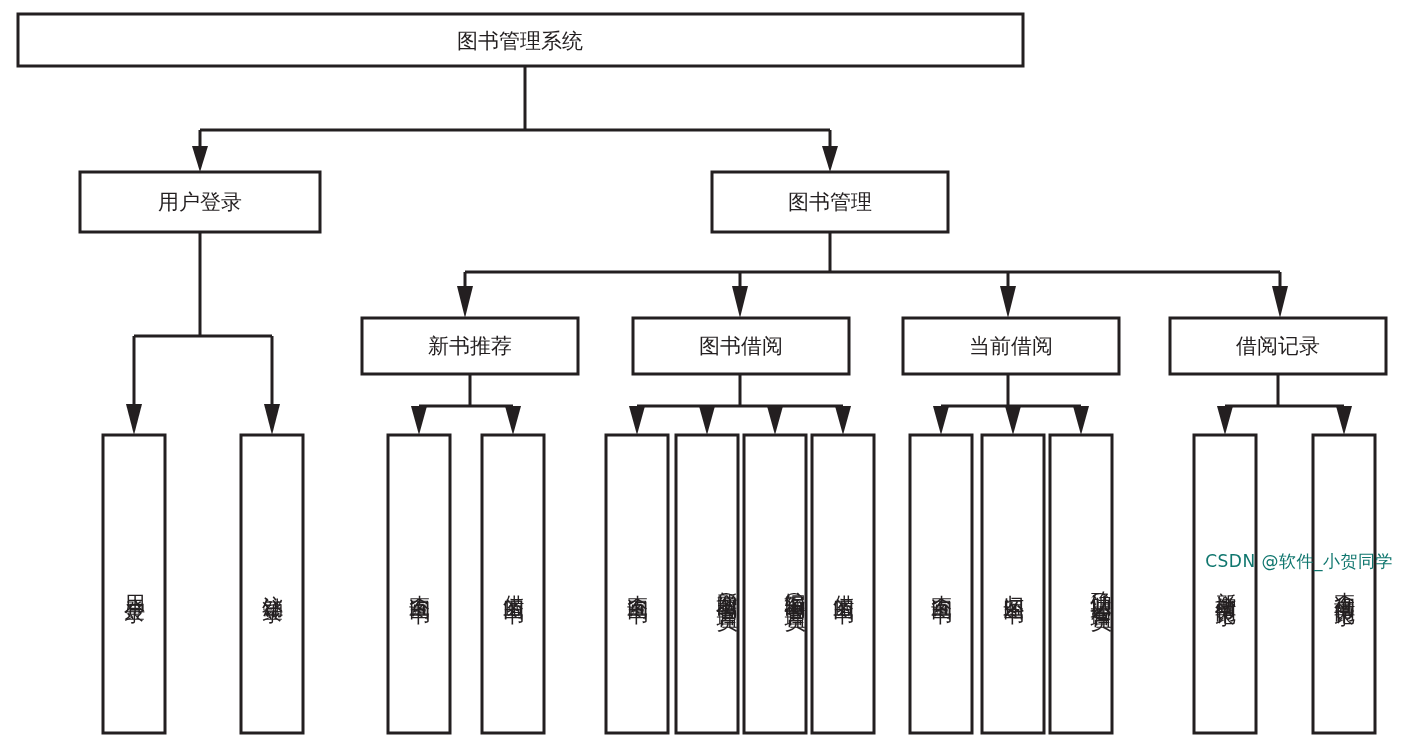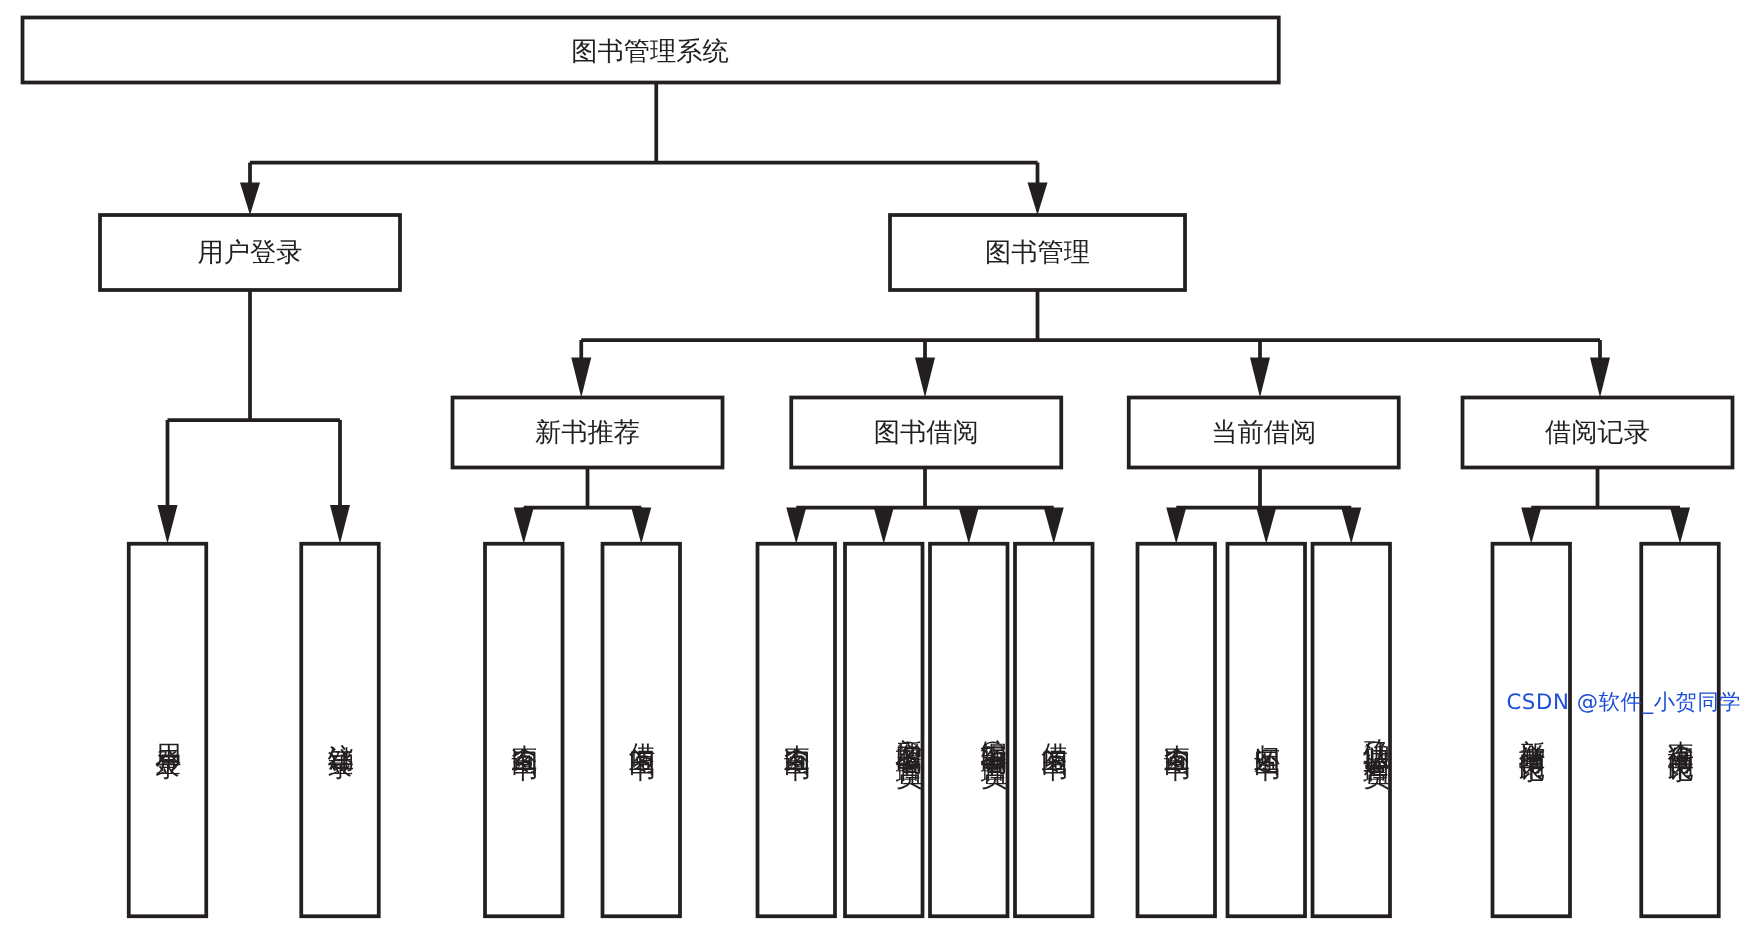--- a/index.html
+++ b/index.html
@@ -59,21 +59,21 @@
     text-align: center;
     white-space: nowrap;
     pointer-events: none;
   }
   .watermark {
     position: absolute;
     right: 12px;
     bottom: 6px;
     font-family: "DejaVu Sans", "Liberation Sans", sans-serif;
     font-size: 17px;
-    color: #1d4ed8;
+    color: #0f766e;
     letter-spacing: 0.5px;
     white-space: nowrap;
     margin-left: 48px;
   }
 </style>
 </head>
 <body>
 
 <div id="diagram-root">
 

